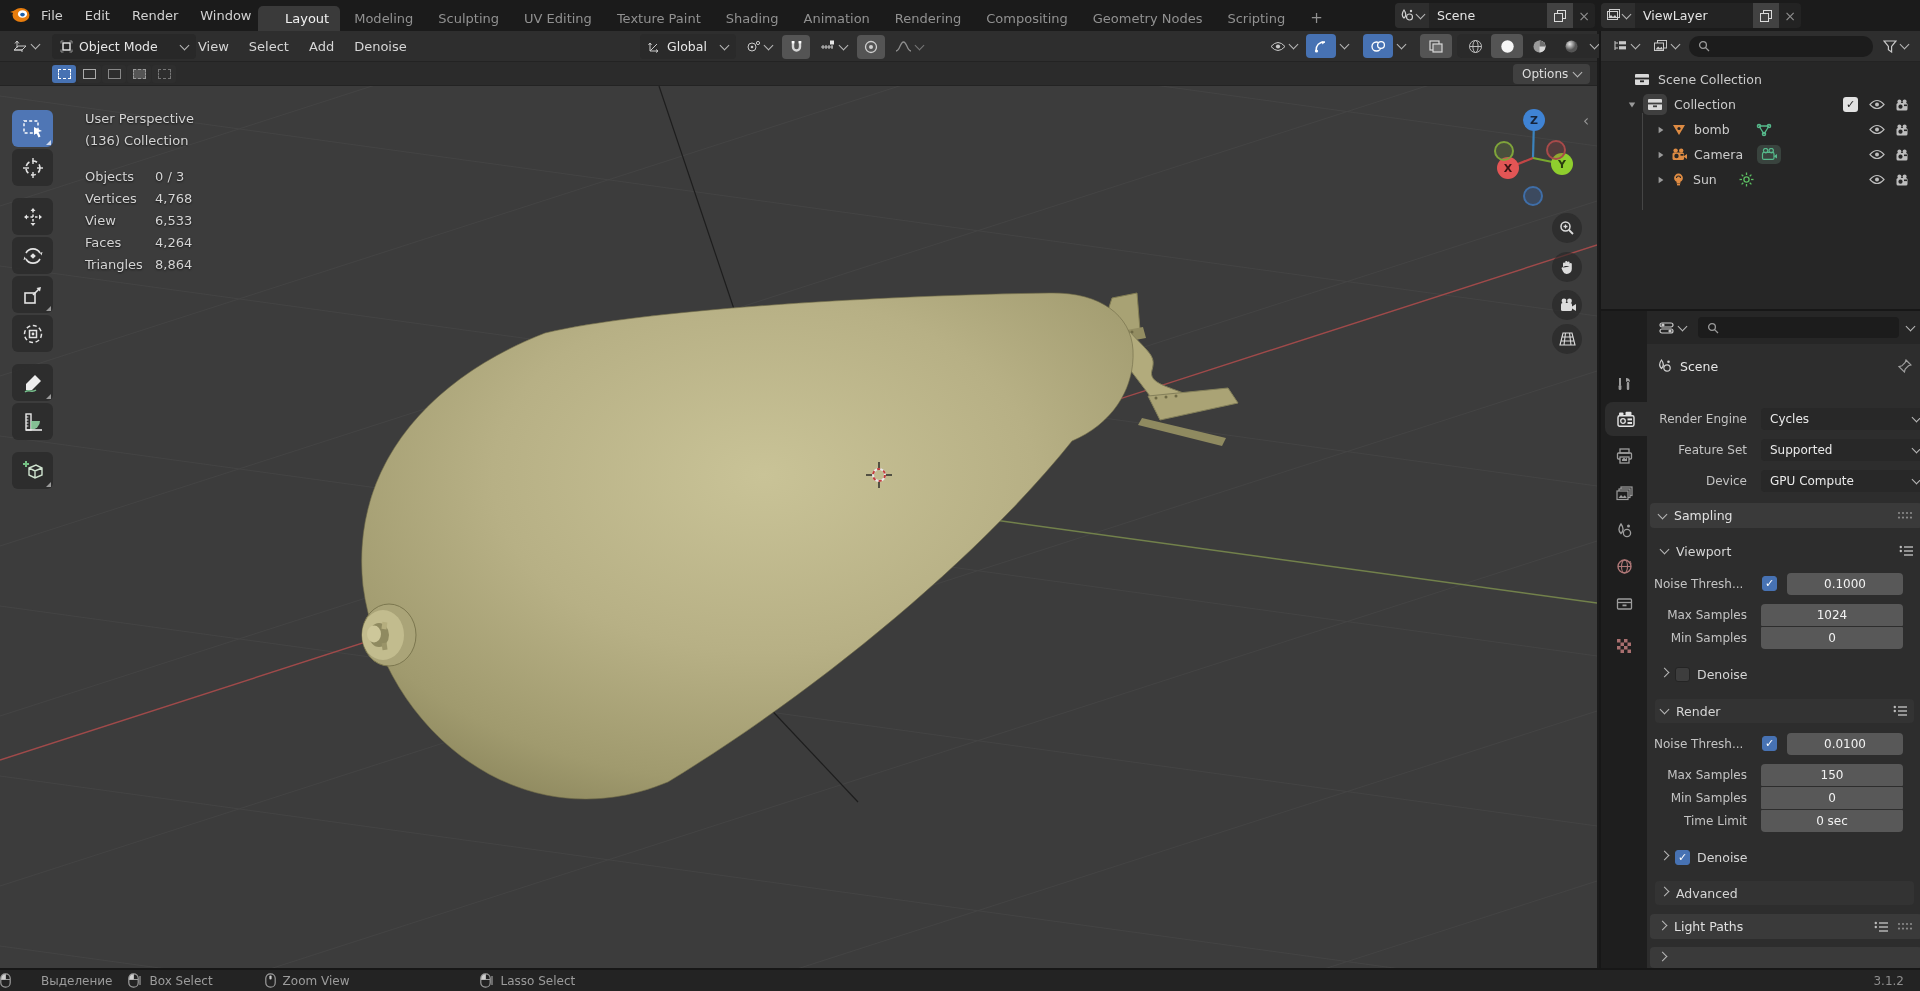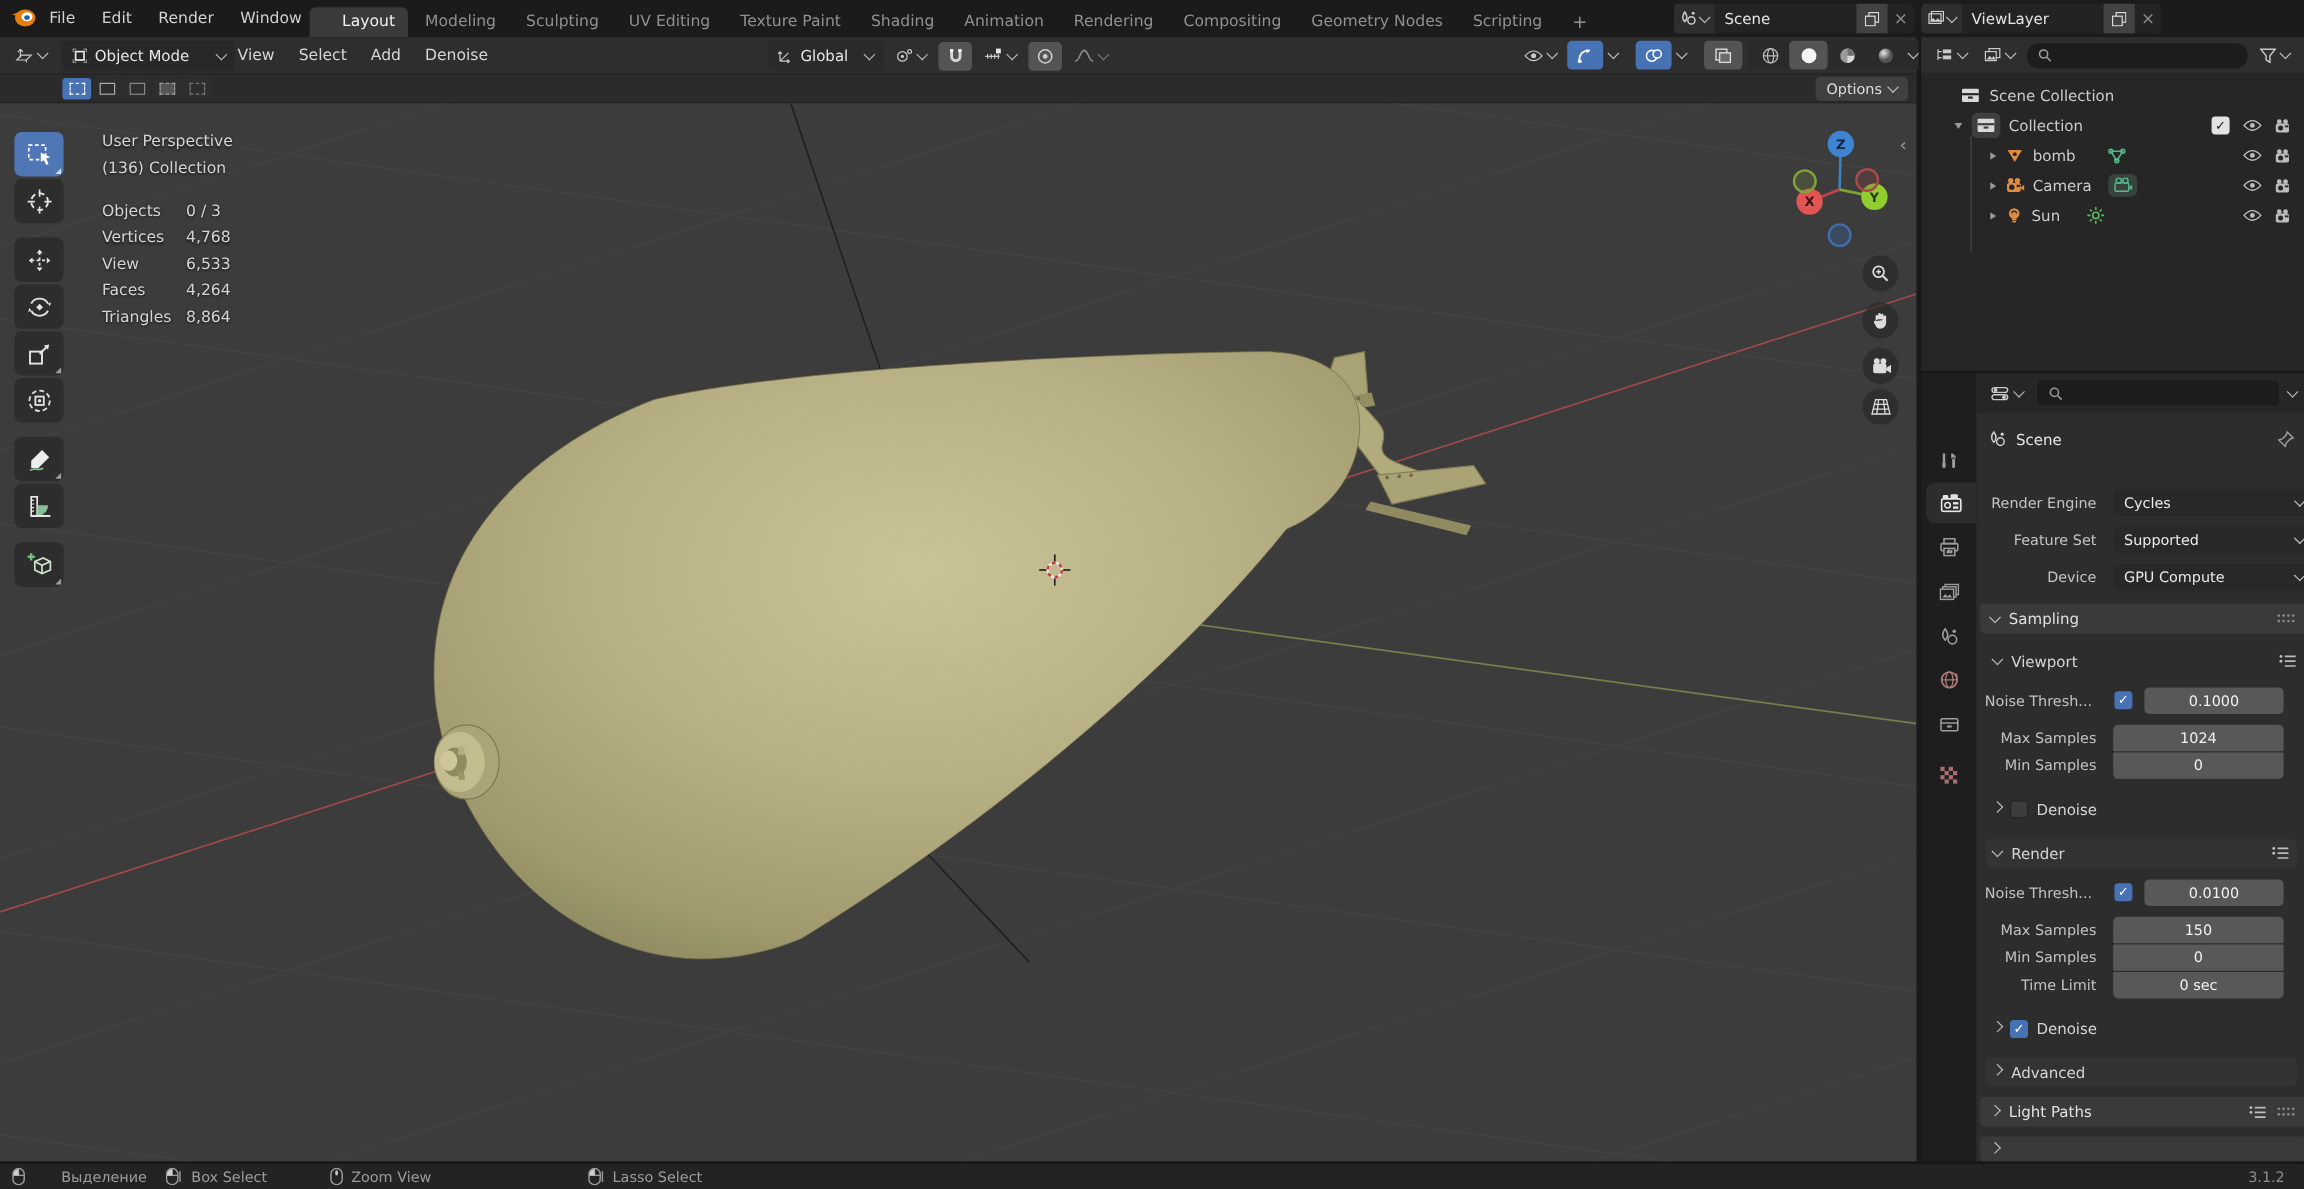--- a/index.html
+++ b/index.html
@@ -970,21 +970,21 @@
         </svg>
       </div>
 
       <div class="panelhdr" style="top:636px;height:21px;overflow:hidden;">
         <span class="chev" style="transform:rotate(-45deg);"></span>
       </div>
     </div>
   </div>
 
   <div class="abs flex" style="left:0;top:968px;width:1920px;height:23px;background:#232323;border-top:2px solid #171717;box-sizing:border-box;">
-    <div class="statusitem" style="margin-left:10px;gap:30px;">
+    <div class="statusitem" style="gap:30px;">
       <svg width="11" height="15" viewBox="0 0 11 15">
         <rect x="0.8" y="0.8" width="9.4" height="13.4" rx="4.5" fill="none" stroke="#9c9c9c" stroke-width="1.2"></rect>
         <path d="M1,6.5 h9 M5.5,1 v5.5" stroke="#9c9c9c" stroke-width="1"></path>
         <path d="M1.2,5.8 a4.3,4.3 0 0 1 4.3,-4.6 l0,5.3 l-4.3,0 Z" fill="#cfcfcf"></path>
       </svg>
       <span>Выделение</span>
     </div>
     <div class="statusitem" style="margin-left:16px;">
       <svg width="14" height="15" viewBox="0 0 14 15">
         <rect x="0.8" y="0.8" width="9.4" height="13.4" rx="4.5" fill="none" stroke="#9c9c9c" stroke-width="1.2"></rect>

